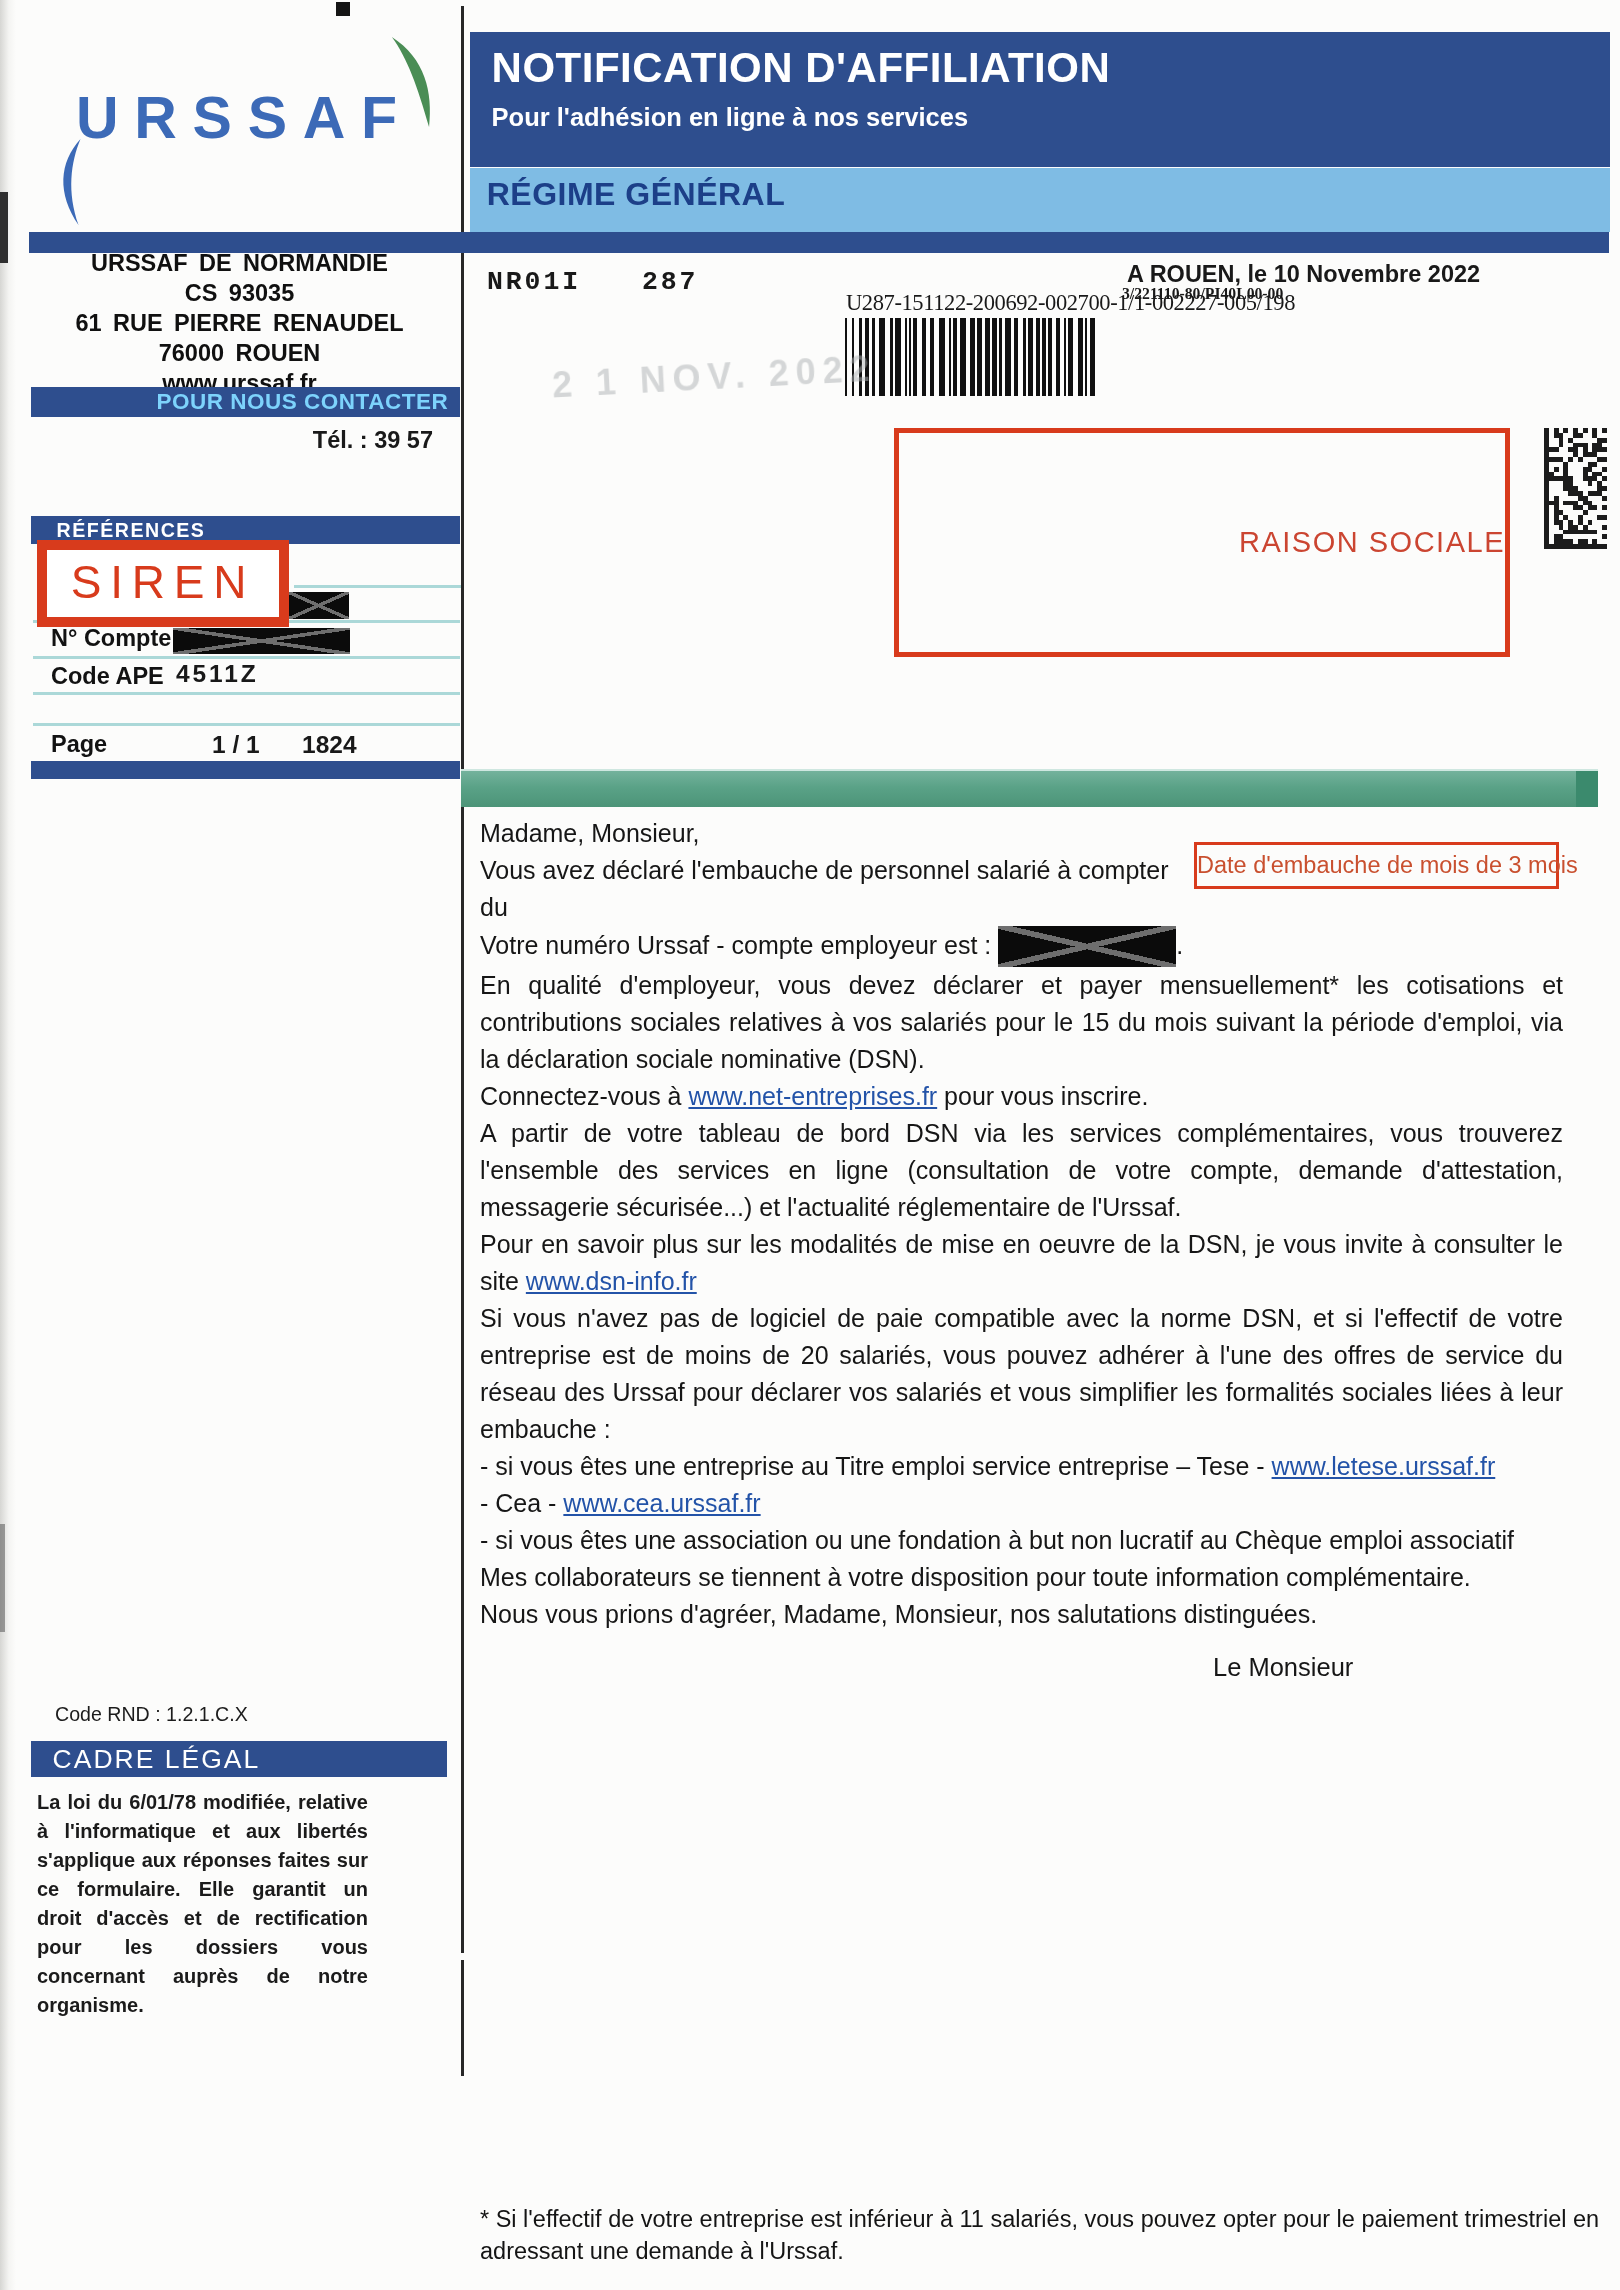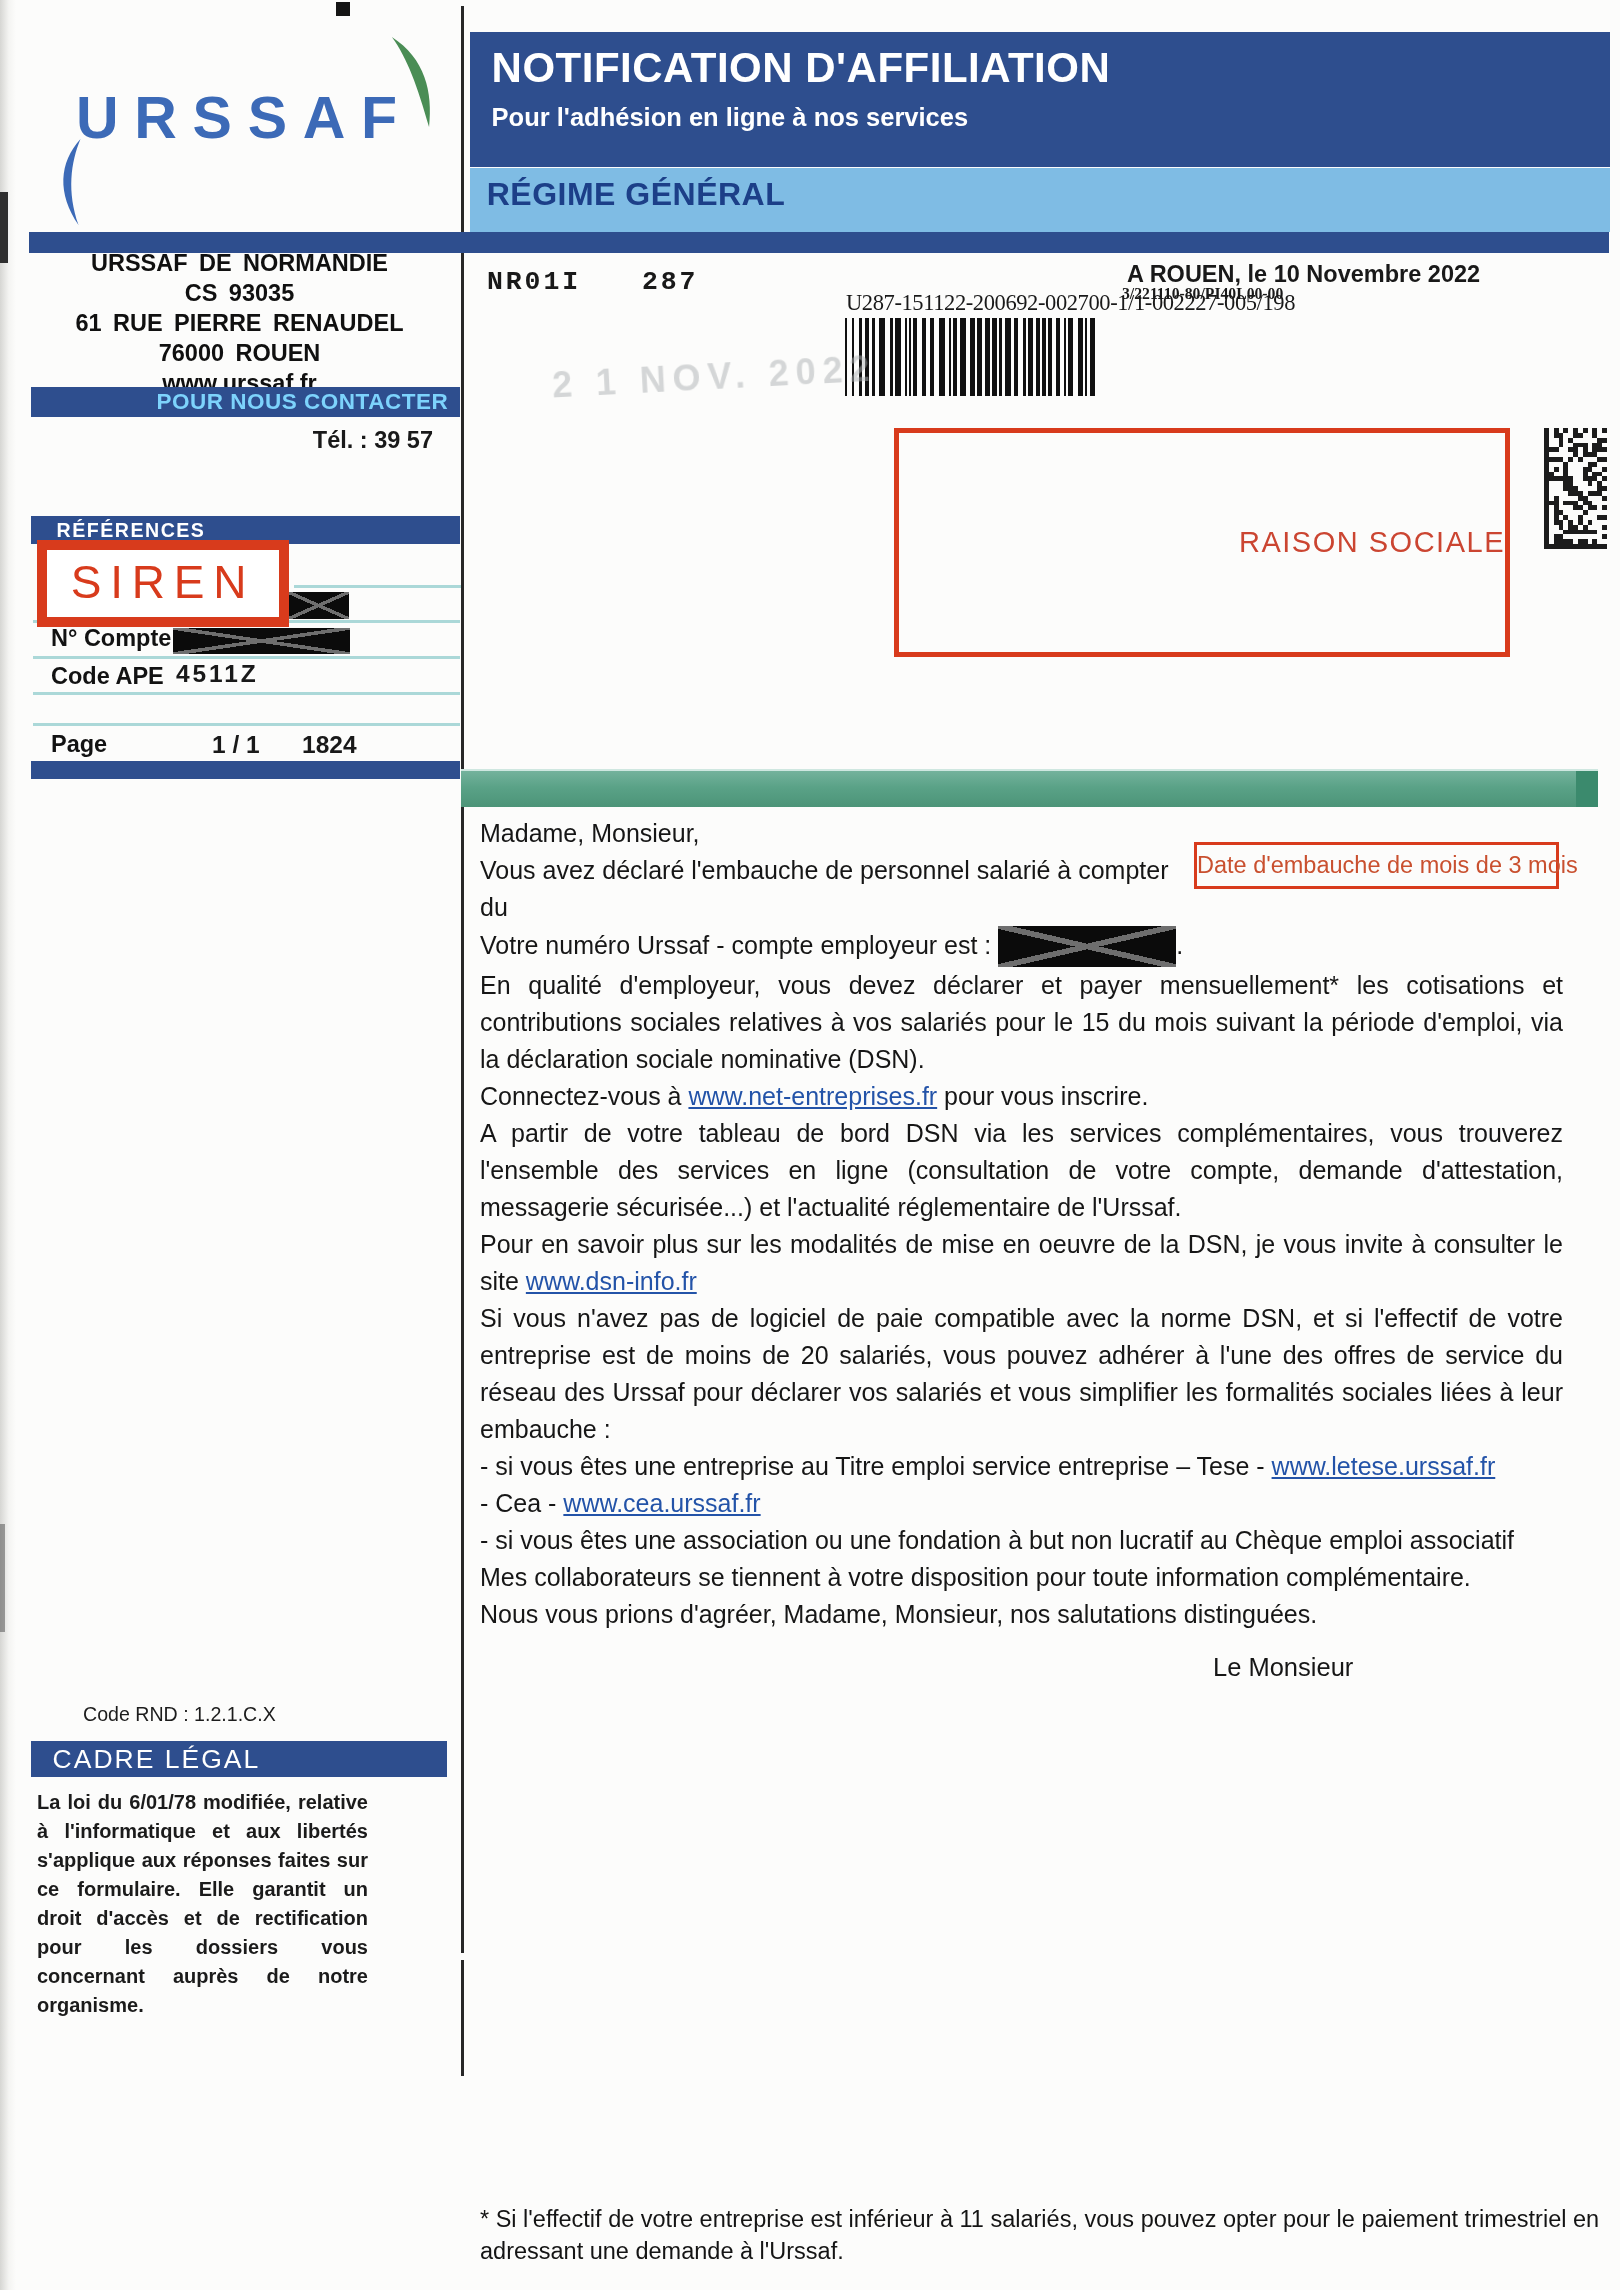--- a/index.html
+++ b/index.html
@@ -102,21 +102,21 @@
   .date-box{position:absolute;left:714px;top:-9.8px;width:359px;height:41px;border:3.9px solid var(--red);
             color:#c9502f;font-size:23.5px;text-align:center;line-height:41px;white-space:nowrap;}
   .p-numero{margin-top:13.7px;}
   .redact-num{display:inline-block;width:178px;height:41px;vertical-align:-12.7px;}
   .m1{margin-top:17.6px;} .m2{margin-top:29px;} .m3{margin-top:27.4px;} .m4{margin-top:25.5px;}
   .m5{margin-top:25.5px;} .m6{margin-top:41px;} .m7{margin-top:45px;}
   a.lnk{color:var(--link);text-decoration:underline;font-weight:normal;cursor:pointer;}
   .sig{margin-top:15.7px;margin-left:733px;font-size:25.5px;text-align:left;}
 
   
-  .code-rnd{position:absolute;left:55px;top:1703px;font-size:19.6px;color:#1c1c1c;margin-left:28px;}
+  .code-rnd{position:absolute;left:55px;top:1703px;font-size:19.6px;color:#1c1c1c;}
   .legal-bar{position:absolute;left:31px;top:1741px;width:416px;height:36px;background:var(--navy);
              color:#fff;font-weight:normal;font-size:26.5px;line-height:36px;box-sizing:border-box;
              padding-left:21.6px;letter-spacing:2px;}
   .legal-text{position:absolute;left:37px;top:1788px;width:331px;font-size:20px;line-height:29px;
               text-align:justify;font-weight:bold;color:#1b1b1b;}
 
   
   .footnote{position:absolute;left:480px;top:2203px;width:1127px;font-size:23.5px;line-height:32px;color:#141414;}
 </style>
 </head>

